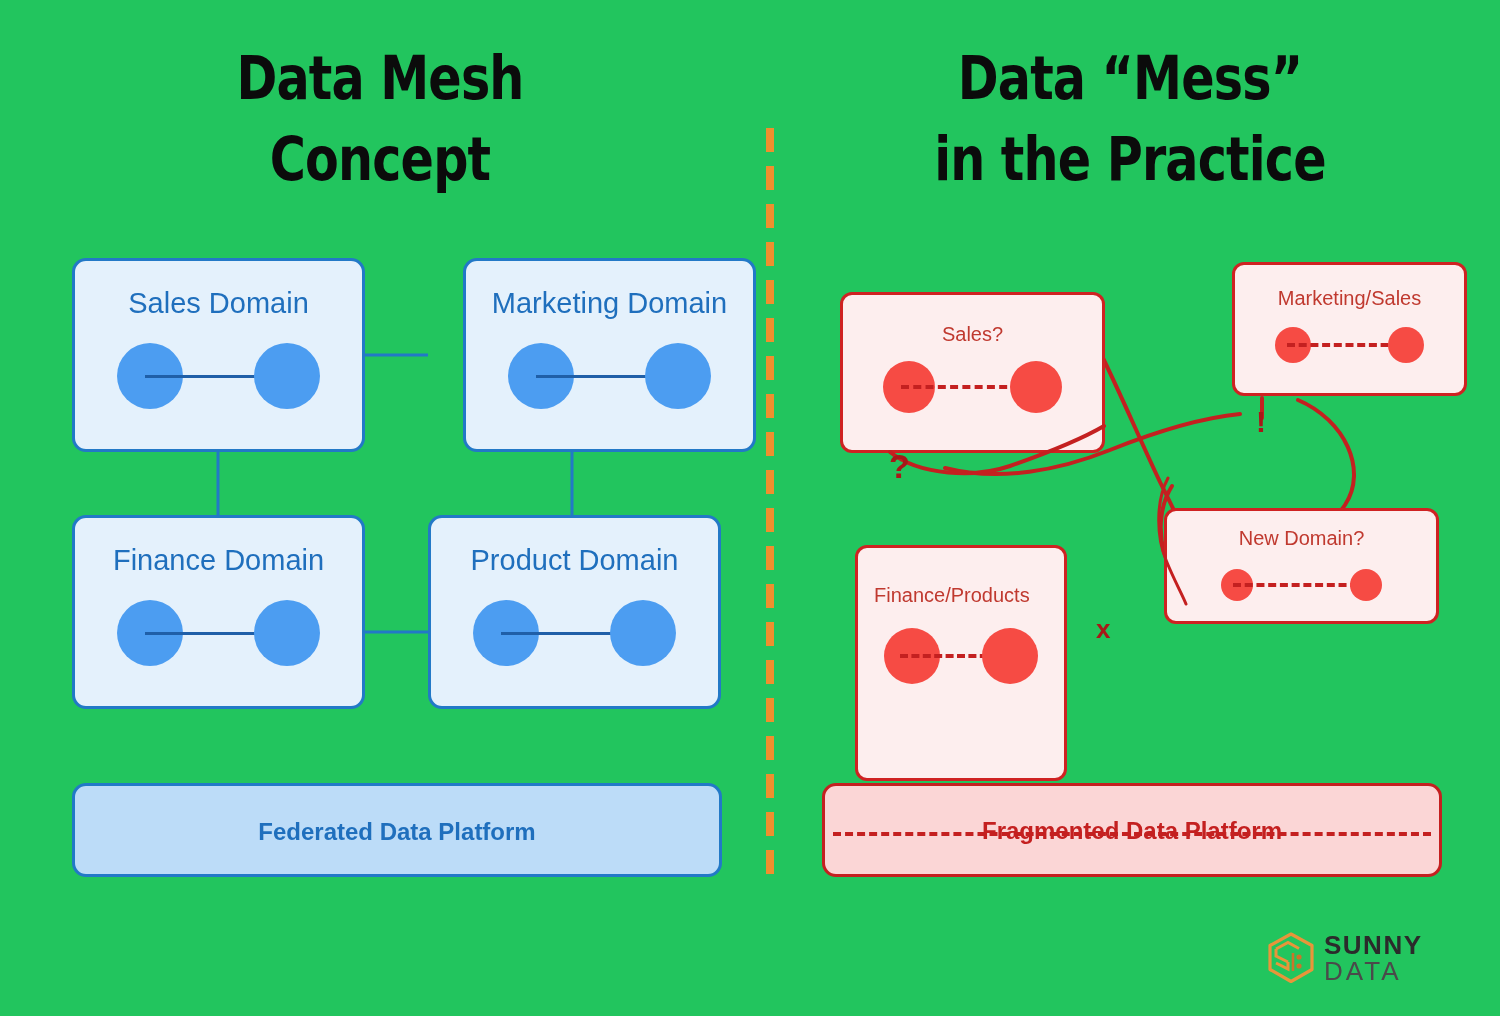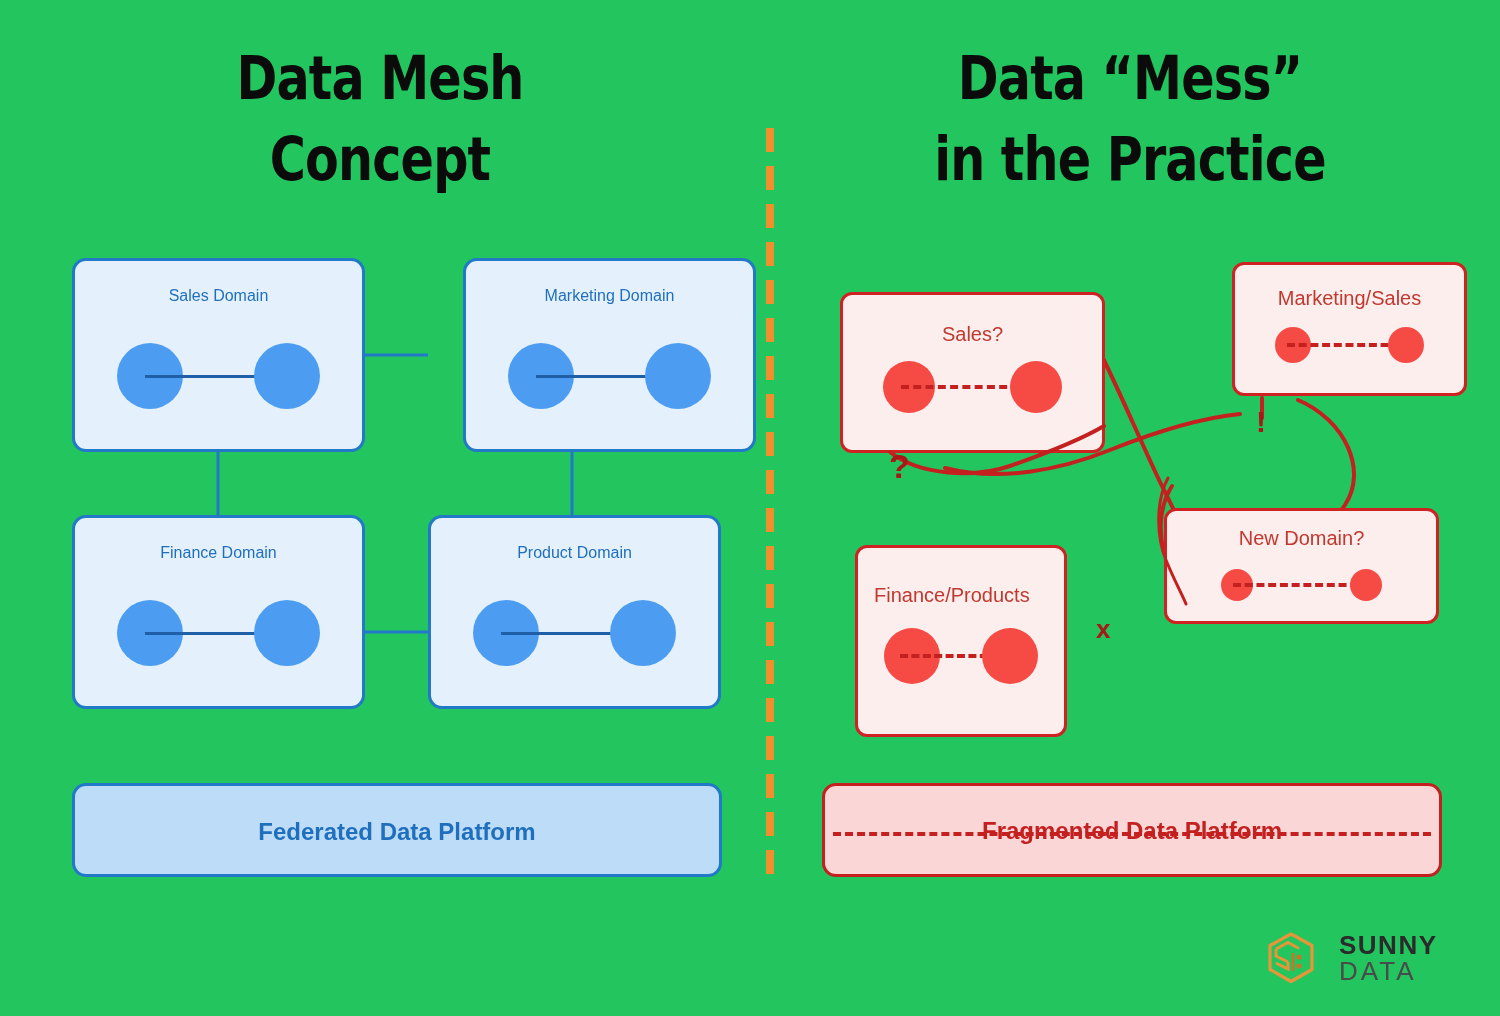--- a/index.html
+++ b/index.html
@@ -55,21 +55,21 @@
     box-sizing: border-box;
     background: #e4f1fc;
     border: 3px solid #2279c7;
     border-radius: 14px;
   }
   .domain-label {
     position: absolute;
     left: 0; right: 0;
     top: 26px;
     text-align: center;
-    font-size: 16px;
+    font-size: 29px;
     color: #1f6fbd;
     font-family: "Liberation Sans", sans-serif;
   }
   .node-row {
     position: absolute;
     left: 0; right: 0;
     top: 82px;
     height: 66px;
   }
   .node {
@@ -180,21 +180,21 @@
 
   
   #logo {
     position: absolute;
     left: 1266px;
     top: 922px;
     width: 180px;
     height: 72px;
     display: flex;
     align-items: center;
-    gap: 23px;
+    gap: 8px;
   }
   #logo-mark { width: 50px; height: 54px; flex: 0 0 auto; }
   #logo-text { display: flex; flex-direction: column; line-height: 1; }
   #logo-text .sunny {
     font-size: 26px;
     font-weight: bold;
     letter-spacing: 1.5px;
     color: #2b2b2b;
   }
   #logo-text .data {
@@ -298,21 +298,21 @@
     <div class="mess-node" style="right:40px; top:66px; width:52px; height:52px;"></div>
   </div>
 
   <div class="mess-box" style="left:1196px; top:262px; width:235px; height:134px;margin-left:36px;">
     <div class="mess-label center" style="top:22px;">Marketing/Sales</div>
     <div class="mess-node" style="left:40px; top:62px; width:36px; height:36px;"></div>
     <div class="mess-link" style="left:52px; right:52px; top:78px;"></div>
     <div class="mess-node" style="right:40px; top:62px; width:36px; height:36px;"></div>
   </div>
 
-  <div class="mess-box" style="left:855px; top:545px; width:212px; height:192px;">
+  <div class="mess-box" style="left:855px; top:545px; width:212px; height:236px;">
     <div class="mess-label" style="left:16px; top:36px;">Finance/Products</div>
     <div class="mess-node" style="left:26px; top:80px; width:56px; height:56px;"></div>
     <div class="mess-link" style="left:42px; right:42px; top:106px;"></div>
     <div class="mess-node" style="right:26px; top:80px; width:56px; height:56px;"></div>
   </div>
 
   <div class="mess-box" style="left:1164px; top:508px; width:275px; height:116px;">
     <div class="mess-label center" style="top:16px;">New Domain?</div>
     <div class="mess-node" style="left:54px; top:58px; width:32px; height:32px;"></div>
     <div class="mess-link" style="left:66px; right:66px; top:72px;"></div>

